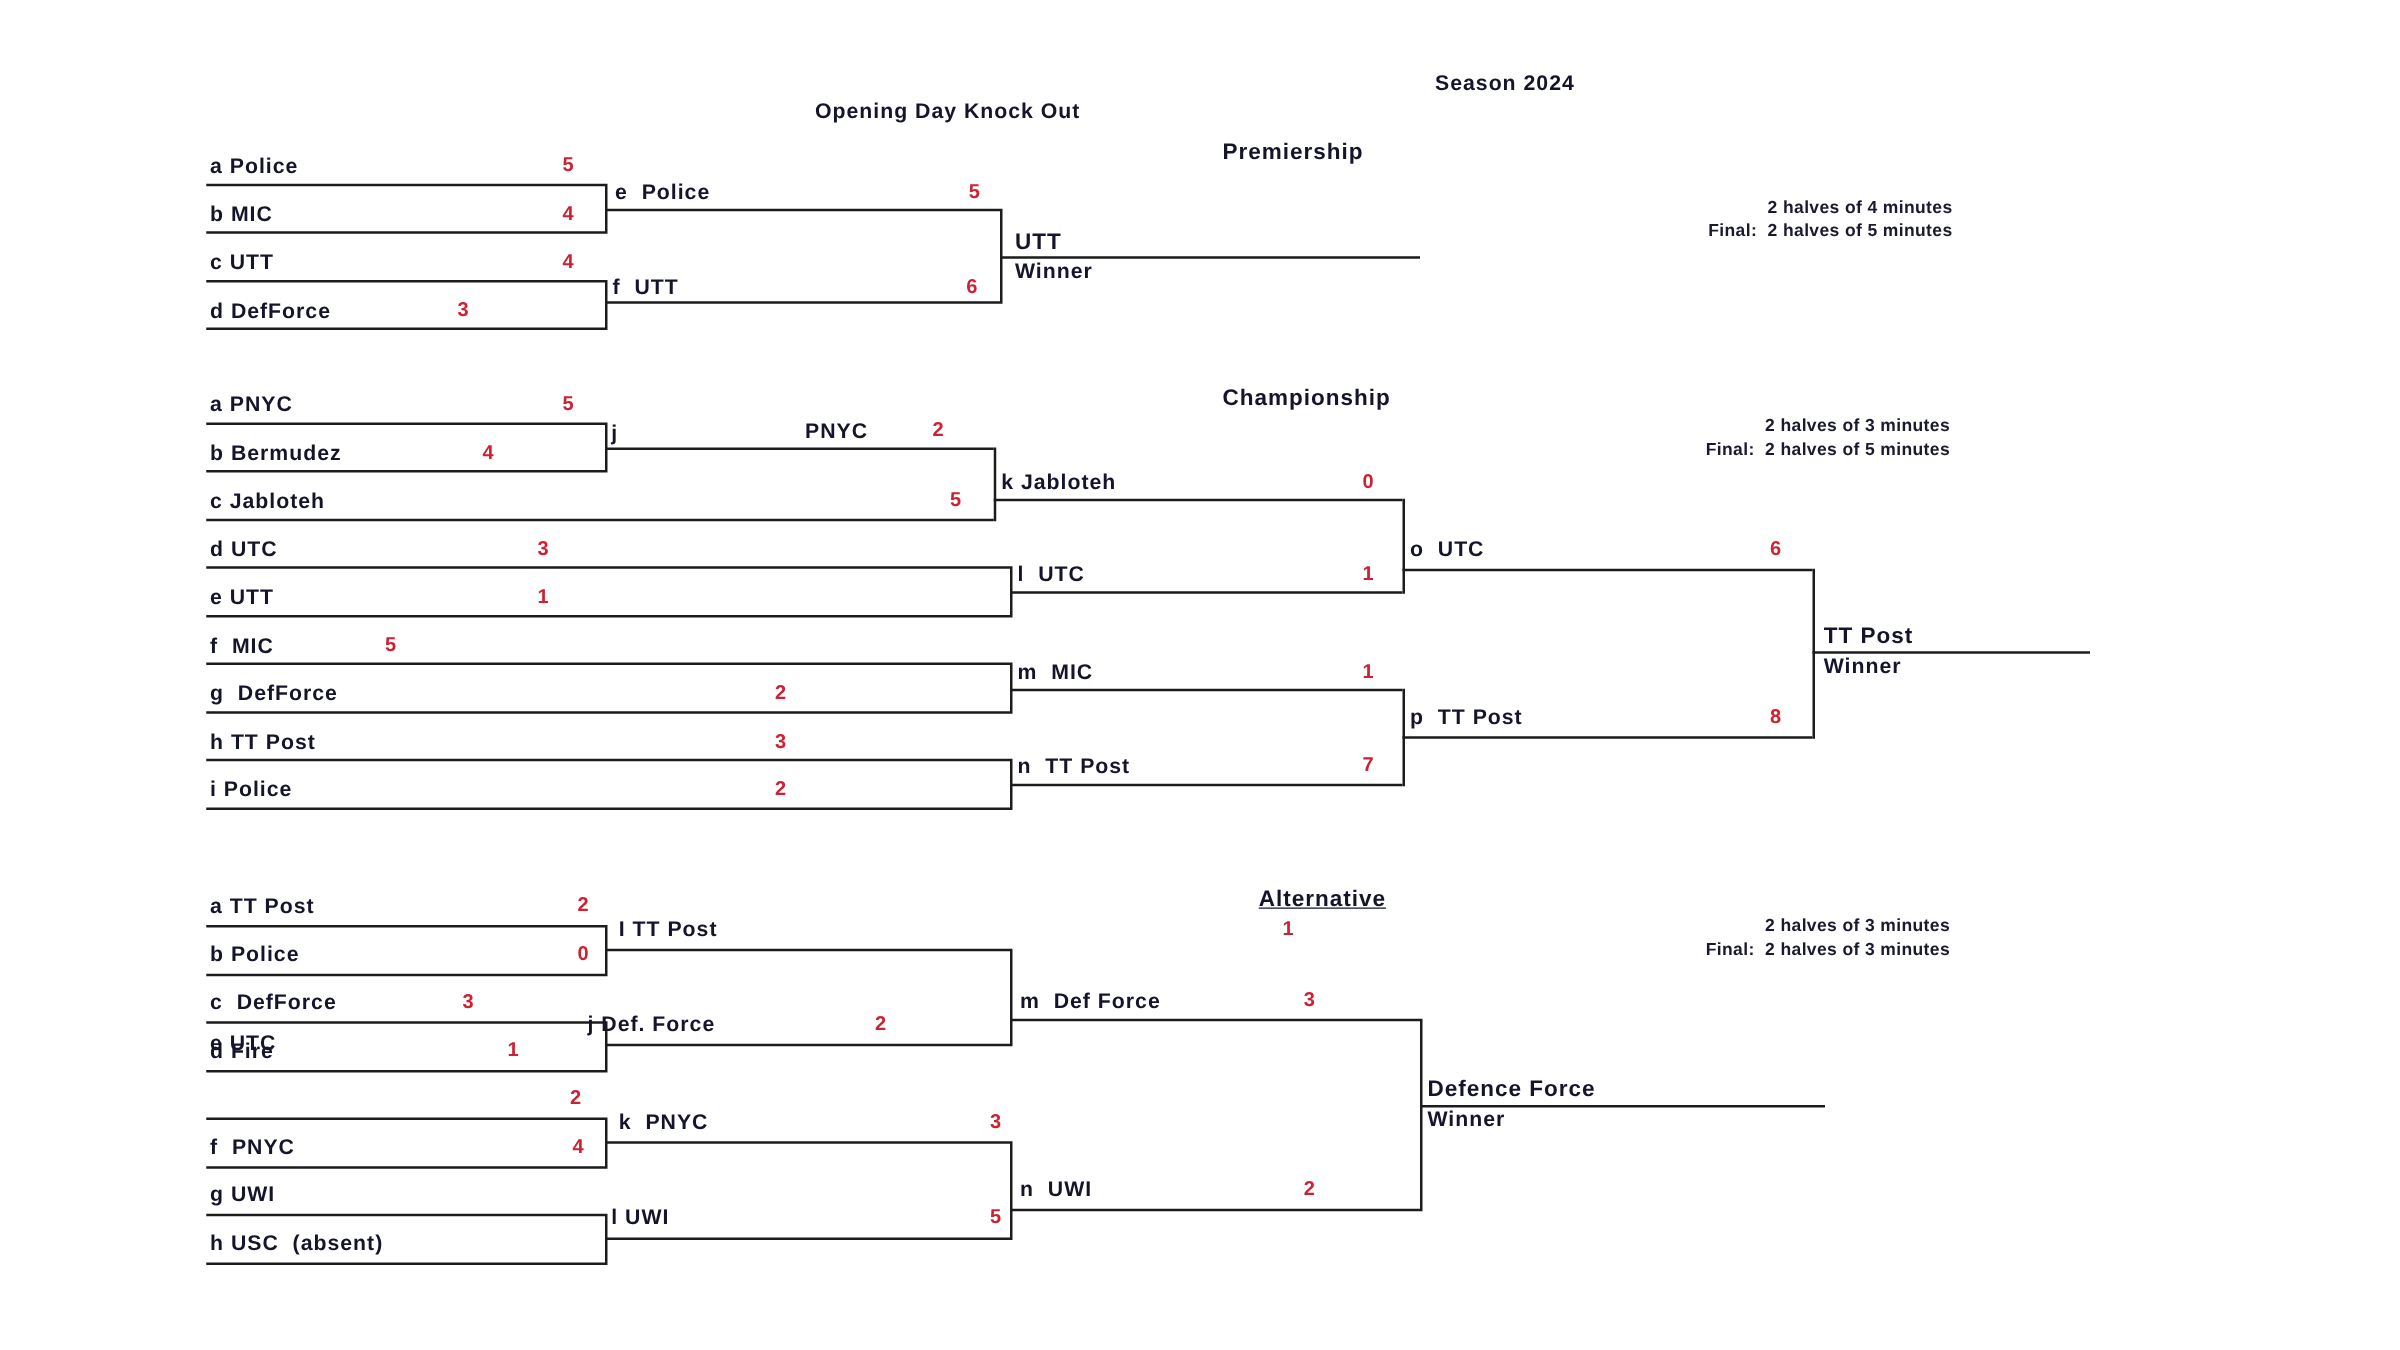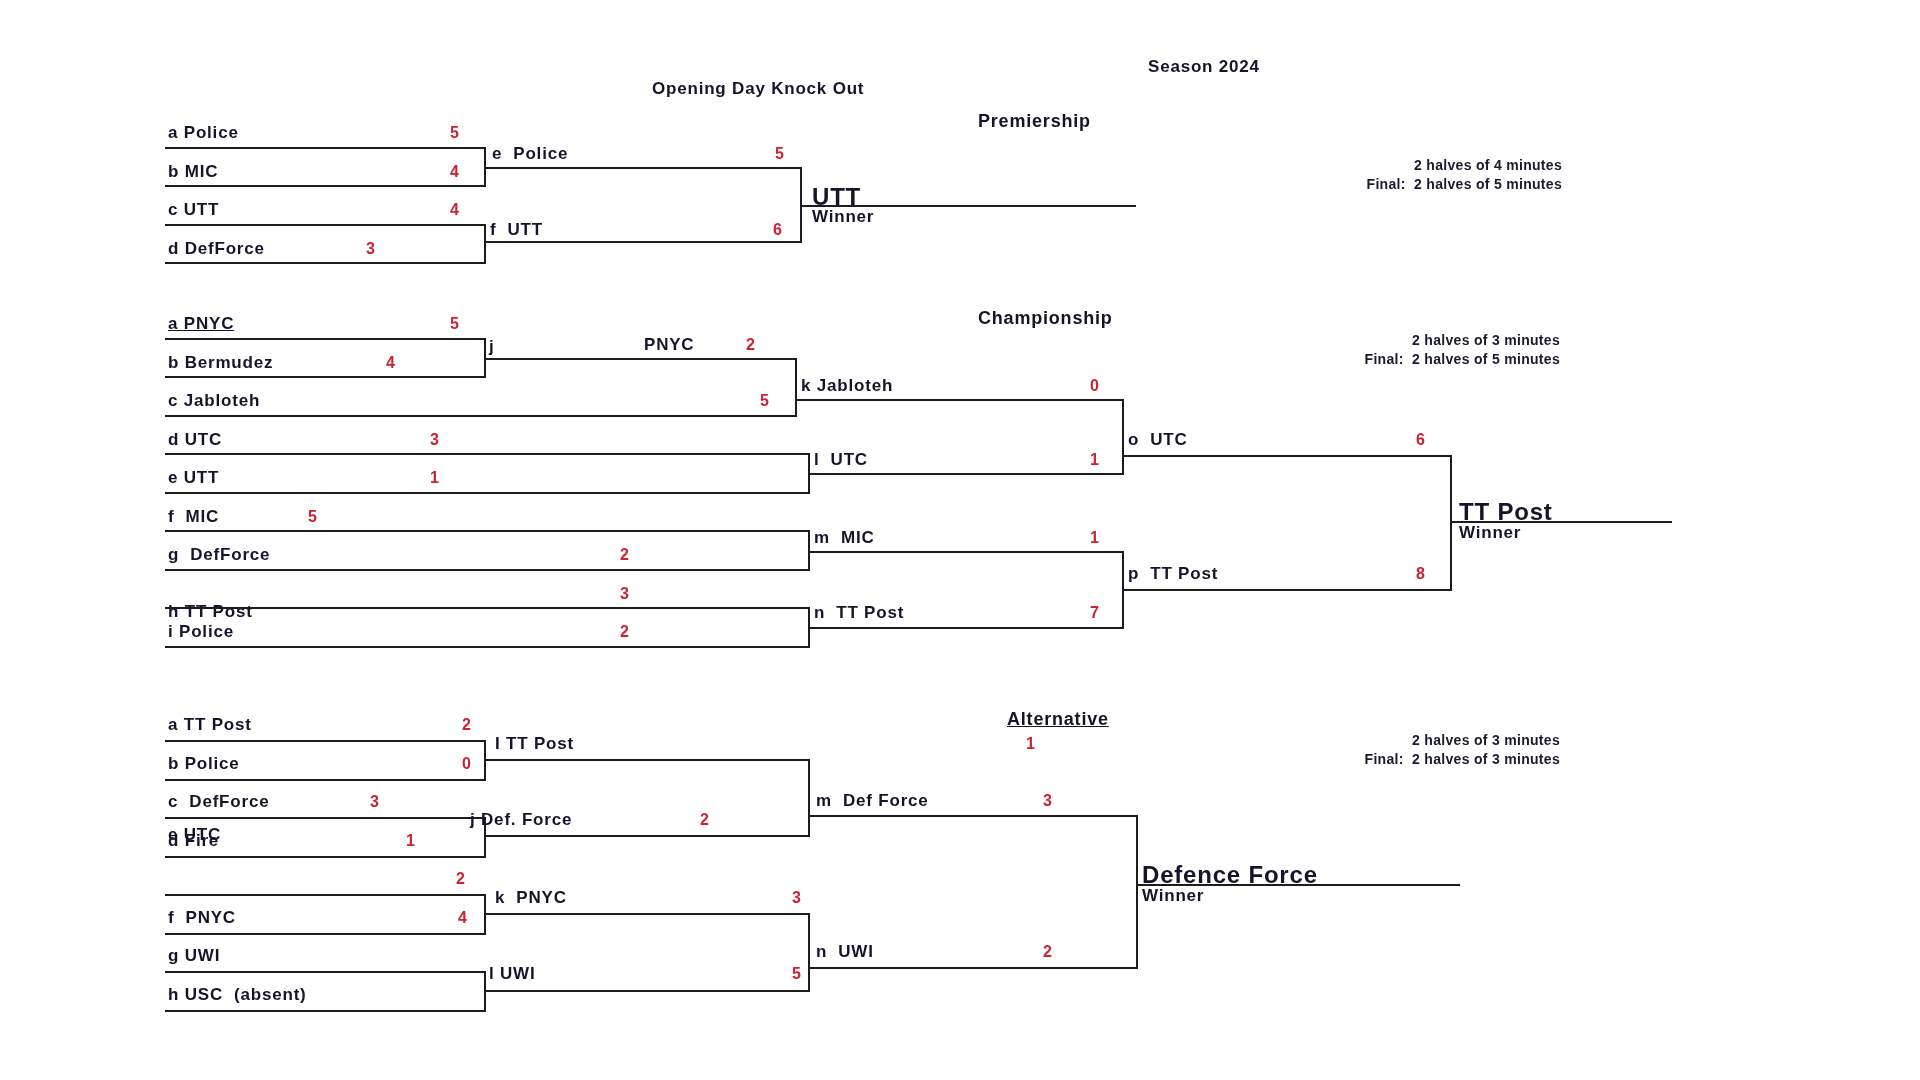--- a/index.html
+++ b/index.html
@@ -16,21 +16,21 @@
     color:#14142b;
     font-size:17px;
     letter-spacing:0.8px;
     white-space:pre;
     line-height:1.1;
   }
   .big{font-size:22px;letter-spacing:1.6px;color:#000;}
   .hdr{font-size:18px;}
   .score{color:#cc2233;font-size:16px;letter-spacing:0.5px;}
   .times{width:400px;text-align:right;font-size:14px;letter-spacing:0.3px;color:#1a1a2e;}
-  .wname{font-size:24px;}
+  .wname{font-size:18px;}
   .hl{position:absolute;height:2px;background:#1c1c1c;}
   .vl{position:absolute;width:2px;background:#1c1c1c;}
 </style>
 </head>
 <body>
 
 <div class="sheet">
 
   <div class="t" style="left:1148px;top:58px;">Season 2024</div>
   <div class="t" style="left:652px;top:80px;">Opening Day Knock Out</div>
@@ -65,35 +65,35 @@
   <div class="vl" style="left:800px;top:167px;height:76px;"></div>
 
   <div class="t wname" style="left:812px;top:184px;">UTT</div>
   <div class="hl" style="left:800px;top:205px;width:336px;"></div>
   <div class="t" style="left:812px;top:208px;">Winner</div>
 
   <div class="t hdr" style="left:978px;top:309px;">Championship</div>
   <div class="t times" style="left:1160px;top:333px;">2 halves of 3 minutes</div>
   <div class="t times" style="left:1160px;top:352px;">Final:  2 halves of 5 minutes</div>
 
-  <div class="t" style="left:168px;top:315px;text-decoration:underline;">a PNYC</div>
+  <div class="t" style="left:168px;top:315px;">a PNYC</div>
   <div class="t score" style="left:450px;top:315px;">5</div>
   <div class="t" style="left:168px;top:354px;">b Bermudez</div>
   <div class="t score" style="left:386px;top:354px;">4</div>
   <div class="t" style="left:168px;top:392px;">c Jabloteh</div>
   <div class="t score" style="left:760px;top:392px;">5</div>
   <div class="t" style="left:168px;top:431px;">d UTC</div>
   <div class="t score" style="left:430px;top:431px;">3</div>
   <div class="t" style="left:168px;top:469px;">e UTT</div>
   <div class="t score" style="left:430px;top:469px;">1</div>
   <div class="t" style="left:168px;top:508px;">f  MIC</div>
   <div class="t score" style="left:308px;top:508px;">5</div>
   <div class="t" style="left:168px;top:546px;">g  DefForce</div>
   <div class="t score" style="left:620px;top:546px;">2</div>
-  <div class="t" style="left:168px;top:585px;margin-top:18px;">h TT Post</div>
+  <div class="t" style="left:168px;top:585px;">h TT Post</div>
   <div class="t score" style="left:620px;top:585px;">3</div>
   <div class="t" style="left:168px;top:623px;">i Police</div>
   <div class="t score" style="left:620px;top:623px;">2</div>
 
   <div class="hl" style="left:165px;top:338px;width:319px;"></div>
   <div class="hl" style="left:165px;top:376px;width:319px;"></div>
   <div class="hl" style="left:165px;top:415px;width:630px;"></div>
   <div class="hl" style="left:165px;top:453px;width:643px;"></div>
   <div class="hl" style="left:165px;top:492px;width:643px;"></div>
   <div class="hl" style="left:165px;top:530px;width:643px;"></div>

